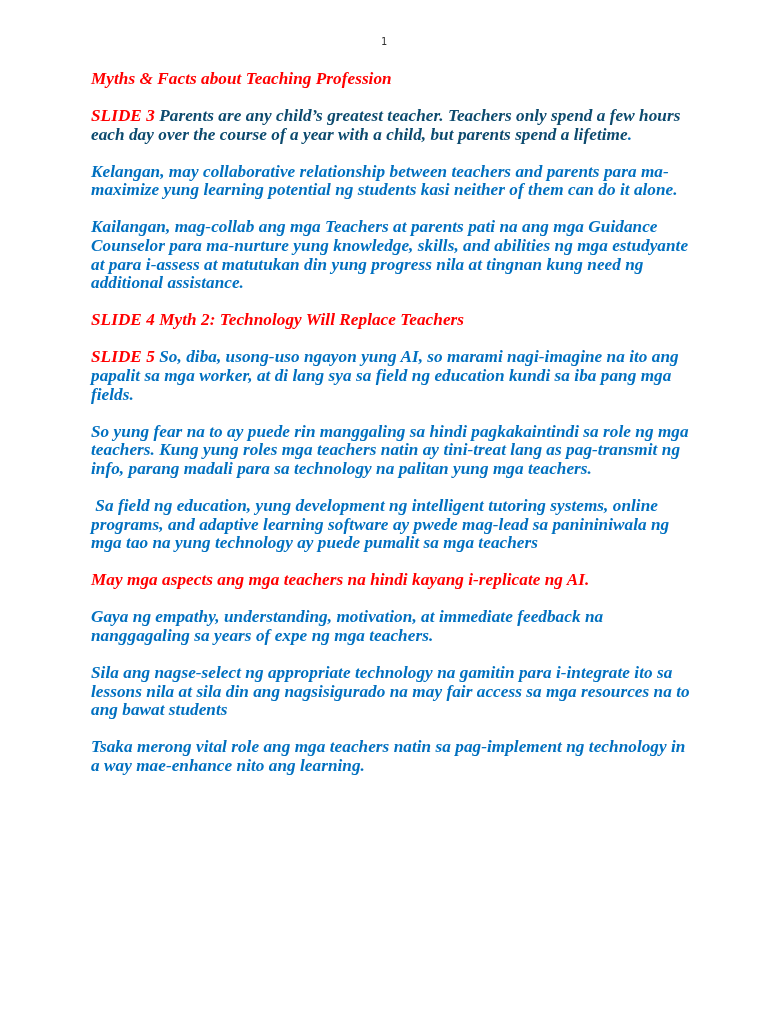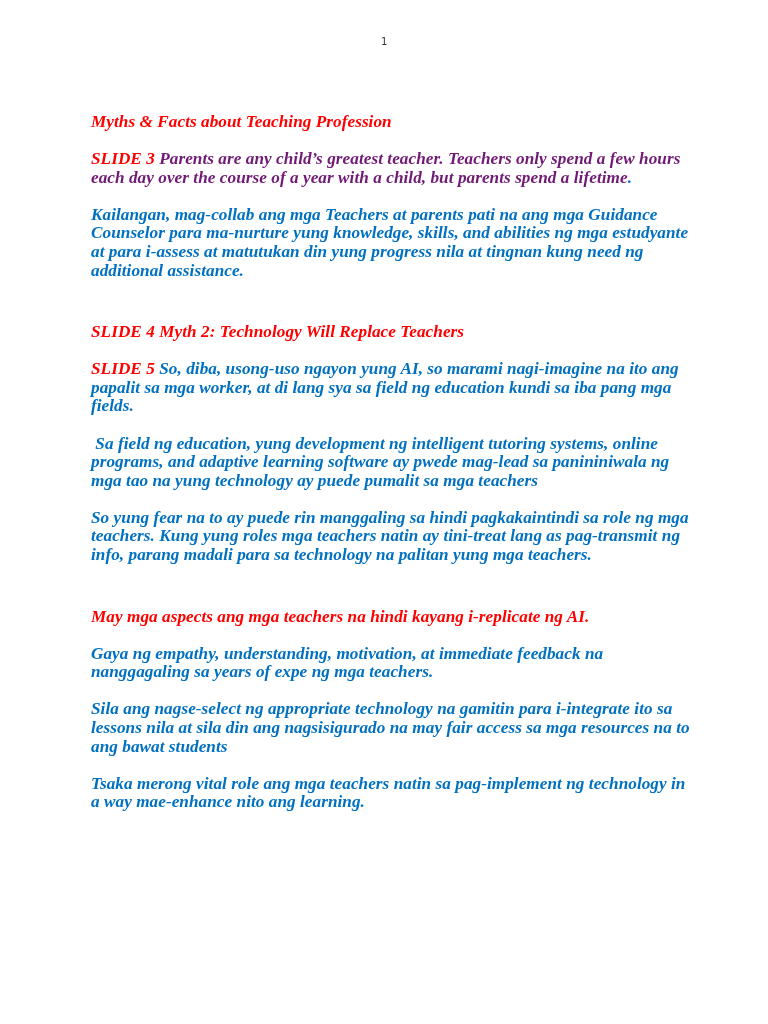--- a/index.html
+++ b/index.html
@@ -10,44 +10,45 @@
       font-family: "DejaVu Sans Mono", monospace; font-size: 10px; color: #333;
     }
     .content { position: absolute; left: 91px; top: 70px; width: 600px; }
     p {
       margin: 0 0 18.5px 0;
       font-family: "Liberation Serif", serif;
       font-style: italic; font-weight: bold;
       font-size: 17.2px; line-height: 18.6px;
       letter-spacing: 0.05px;
     }
-    .red { color: #ff0000; margin-top: 43px; }
-    .olive { color: #701a75; }
+    .red { color: #ff0000; }
+    .olive { color: #0c4a6e; }
     .blue { color: #0070c0; }
   </style>
 </head>
 <body>
 
 <div class="page">
   <div class="page-number">1</div>
 
   <div class="content">
     <p class="red">Myths &amp; Facts about Teaching Profession</p>
 
 
     <p><span class="red">SLIDE 3</span><span class="olive"> Parents are any child’s greatest teacher. Teachers only spend a few hours each day over the course of a year with a child, but parents spend a lifetime</span><span class="blue">.</span></p>
 
+    <p class="blue">Kelangan, may collaborative relationship between teachers and parents para ma-maximize yung learning potential ng students kasi neither of them can do it alone.</p>
     <p class="blue">Kailangan, mag-collab ang mga Teachers at parents pati na ang mga Guidance Counselor para ma-nurture yung knowledge, skills, and abilities ng mga estudyante at para i-assess at matutukan din yung progress nila at tingnan kung need ng additional assistance.</p>
 
     <p class="red">SLIDE 4 Myth 2: Technology Will Replace Teachers</p>
 
     <p><span class="red">SLIDE 5</span><span class="blue"> So, diba, usong-uso ngayon yung AI, so marami nagi-imagine na ito ang papalit sa mga worker, at di lang sya sa field ng education kundi sa iba pang mga fields.</span></p>
 
+    <p class="blue">So yung fear na to ay puede rin manggaling sa hindi pagkakaintindi sa role ng mga teachers. Kung yung roles mga teachers natin ay tini-treat lang as pag-transmit ng info, parang madali para sa technology na palitan yung mga teachers.</p>
     <p class="blue">&nbsp;Sa field ng education, yung development ng intelligent tutoring systems, online programs, and adaptive learning software ay pwede mag-lead sa panininiwala ng mga tao na yung technology ay puede pumalit sa mga teachers</p>
-    <p class="blue">So yung fear na to ay puede rin manggaling sa hindi pagkakaintindi sa role ng mga teachers. Kung yung roles mga teachers natin ay tini-treat lang as pag-transmit ng info, parang madali para sa technology na palitan yung mga teachers.</p>
 
     <p class="red">May mga aspects ang mga teachers na hindi kayang i-replicate ng AI.</p>
 
     <p class="blue">Gaya ng empathy, understanding, motivation, at immediate feedback na nanggagaling sa years of expe ng mga teachers.</p>
     <p class="blue">Sila ang nagse-select ng appropriate technology na gamitin para i-integrate ito sa lessons nila at sila din ang nagsisigurado na may fair access sa mga resources na to ang bawat students</p>
     <p class="blue">Tsaka merong vital role ang mga teachers natin sa pag-implement ng technology in a way mae-enhance nito ang learning.</p>
   </div>
 </div>
 
 </body></html>

